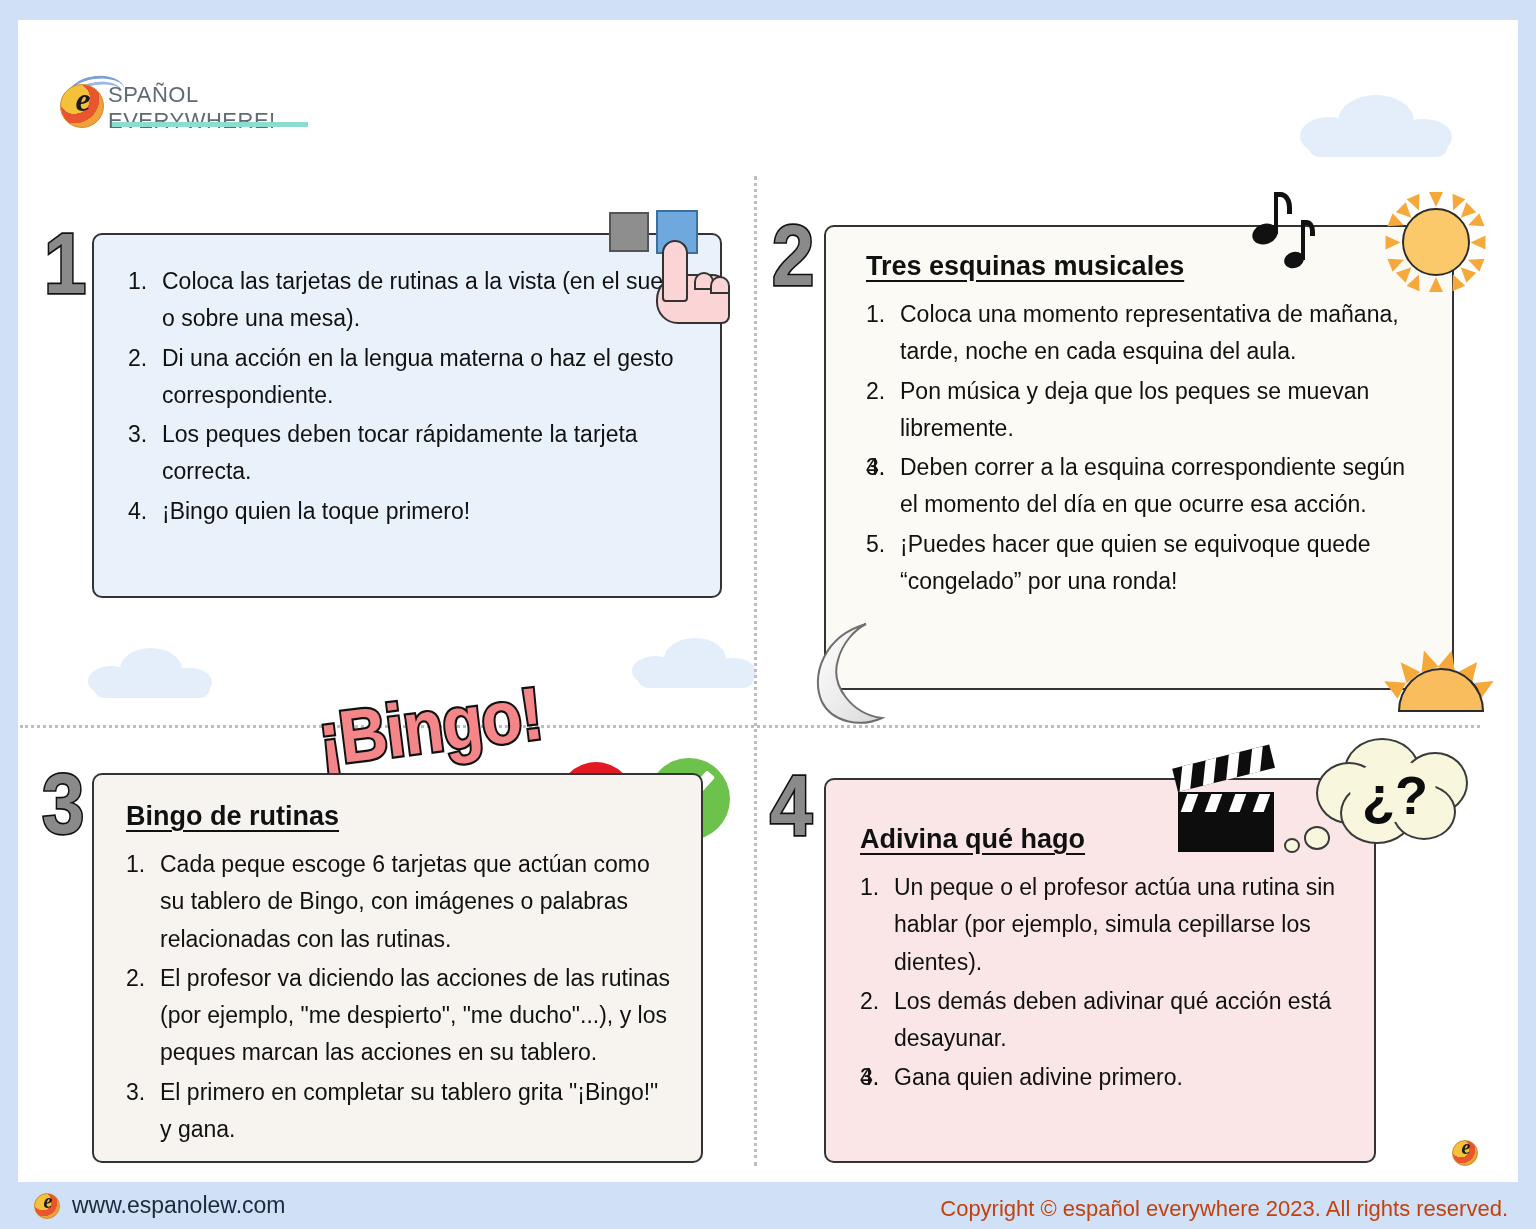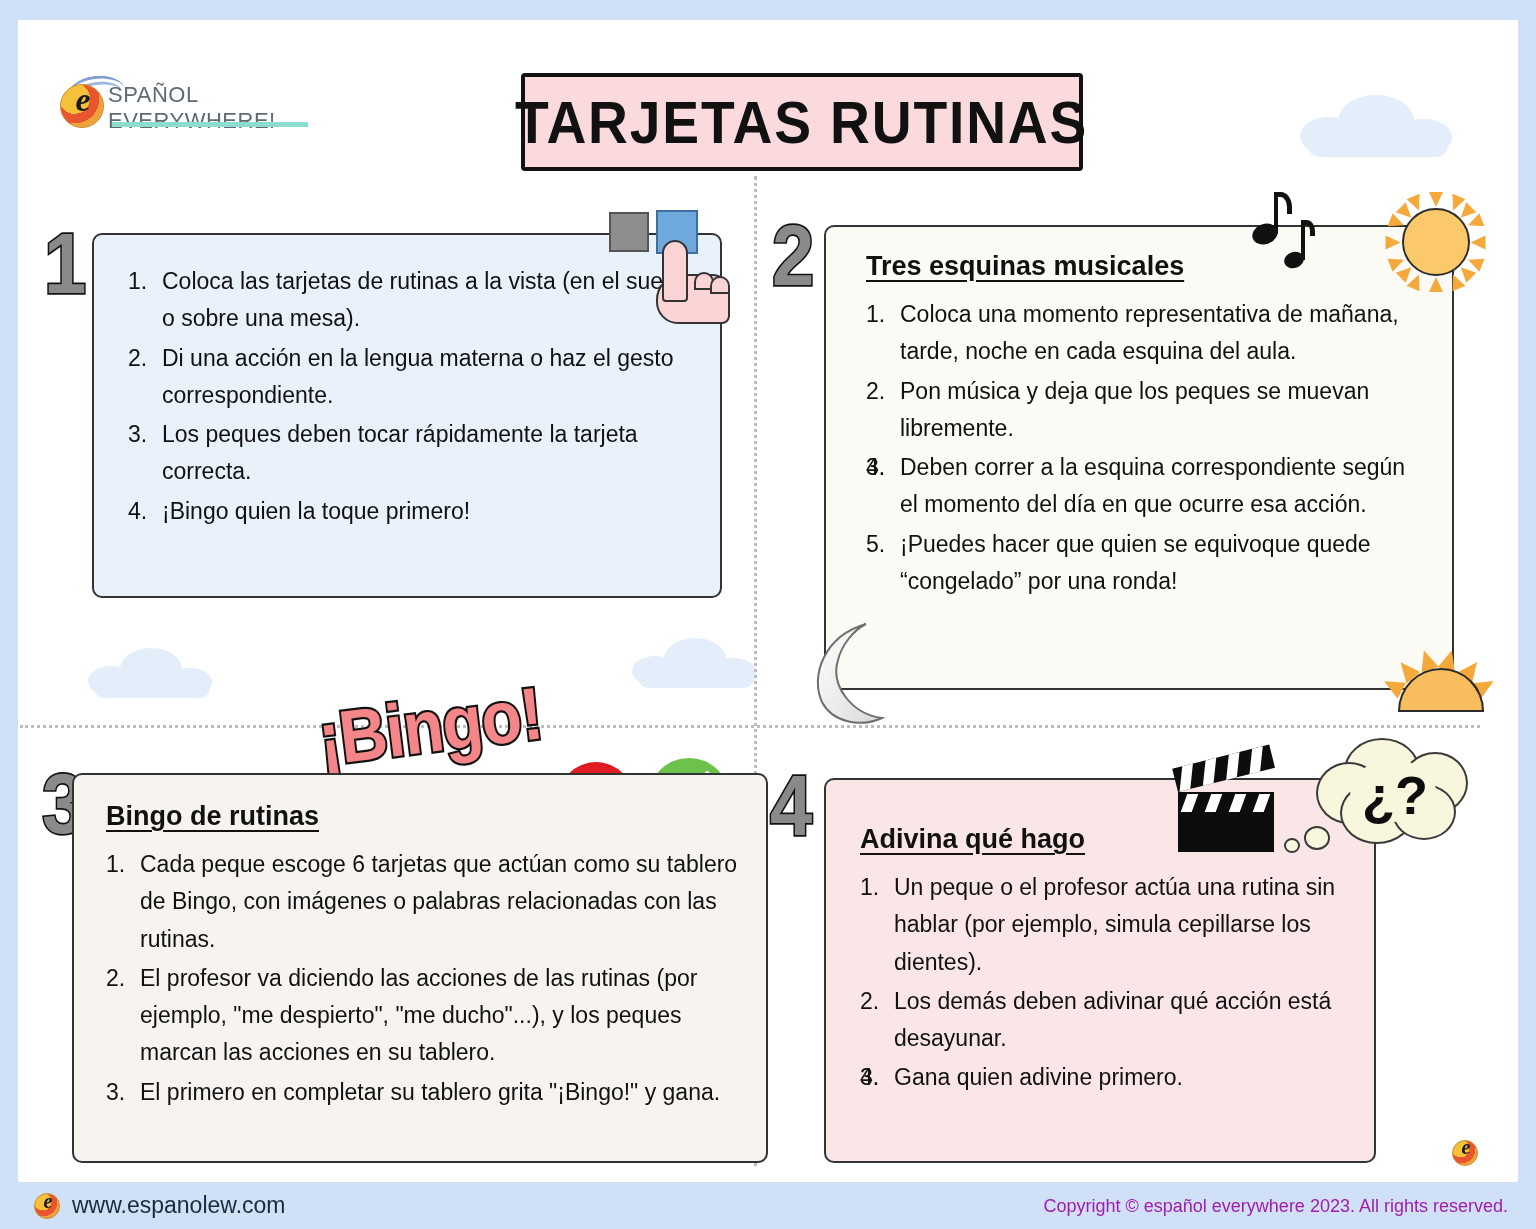--- a/index.html
+++ b/index.html
@@ -131,21 +131,21 @@
     margin-bottom: 2px;
   }
   .card ol li .n {
     position: absolute; left: 0; top: 0;
   }
 
   #card1 { left: 92px; top: 233px; width: 630px; height: 365px; background: #e9f1fb; }
   #card1 .inner { padding: 28px 30px 0 34px; }
   #card2 { left: 824px; top: 225px; width: 630px; height: 465px; background: #fbfaf5; }
   #card2 .inner { padding: 24px 26px 0 40px; }
-  #card3 { left: 72px; top: 773px; width: 696px; height: 390px; background: #f7f4f0; }
+  #card3 { left: 92px; top: 773px; width: 611px; height: 390px; background: #f7f4f0; }
   #card3 .inner { padding: 26px 26px 0 32px; }
   #card4 { left: 824px; top: 778px; width: 552px; height: 385px; background: #fae6e6; }
   #card4 .inner { padding: 44px 26px 0 34px; }
 
   
   .sq-gray {
     position: absolute; left: 609px; top: 212px;
     width: 40px; height: 40px; background: #8e8e8e; border: 2px solid #555;
   }
   .sq-blue {
@@ -310,21 +310,21 @@
     border: 1px solid #d08a2a; position: relative;
   }
   .footer-mini-e span {
     position: absolute; left: 0; top: -4px; width: 26px; text-align: center;
     font-family: "Liberation Serif", serif; font-style: italic;
     font-size: 20px; color: #1a1a1a; font-weight: bold;
   }
   .footer-left .url { font-size: 23px; color: #1b2b3a; }
   .footer-right {
     position: absolute; right: 28px; top: 1196px;
-    font-size: 18px; color: #a21caf;
+    font-size: 22px; color: #c2410c;
   }
   .corner-e {
     position: absolute; left: 1452px; top: 1140px;
     width: 26px; height: 26px; border-radius: 50%;
     background: radial-gradient(circle at 32% 32%, #f3c13a 0 38%, #e8552f 38% 64%, #f0a23a 64% 100%);
     border: 1px solid #d08a2a;
   }
   .corner-e span {
     position: absolute; left: 0; top: -5px; width: 26px; text-align: center;
     font-family: "Liberation Serif", serif; font-style: italic;
@@ -362,23 +362,20 @@
   <div class="logo">
     <div class="logo-swoosh"></div>
     <div class="logo-swoosh2"></div>
     <div class="logo-e">
       <span>e</span>
     </div>
     <div class="logo-text">SPAÑOL EVERYWHERE!</div>
     <div class="logo-underline"></div>
   </div>
 
-  <div class="title-box">
-    <h1>TARJETAS RUTINAS</h1>
-  </div>
 
   <div class="bignum" style="left:44px; top:226px;">1</div>
   <div class="card" id="card1">
     <div class="inner">
       <ol>
         <li><span class="n">1.</span><span>Coloca las tarjetas de rutinas a la vista (en el suelo o sobre una mesa).</span></li>
         <li><span class="n">2.</span><span>Di una acción en la lengua materna o haz el gesto correspondiente.</span></li>
         <li><span class="n">3.</span><span>Los peques deben tocar rápidamente la tarjeta correcta.</span></li>
         <li><span class="n">4.</span><span>¡Bingo quien la toque primero!</span></li>
       </ol>

